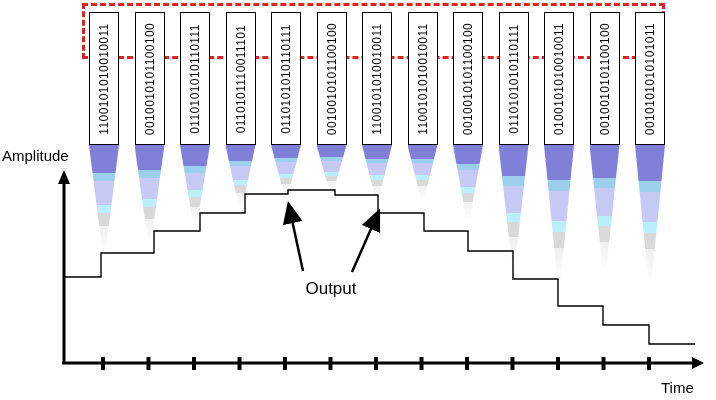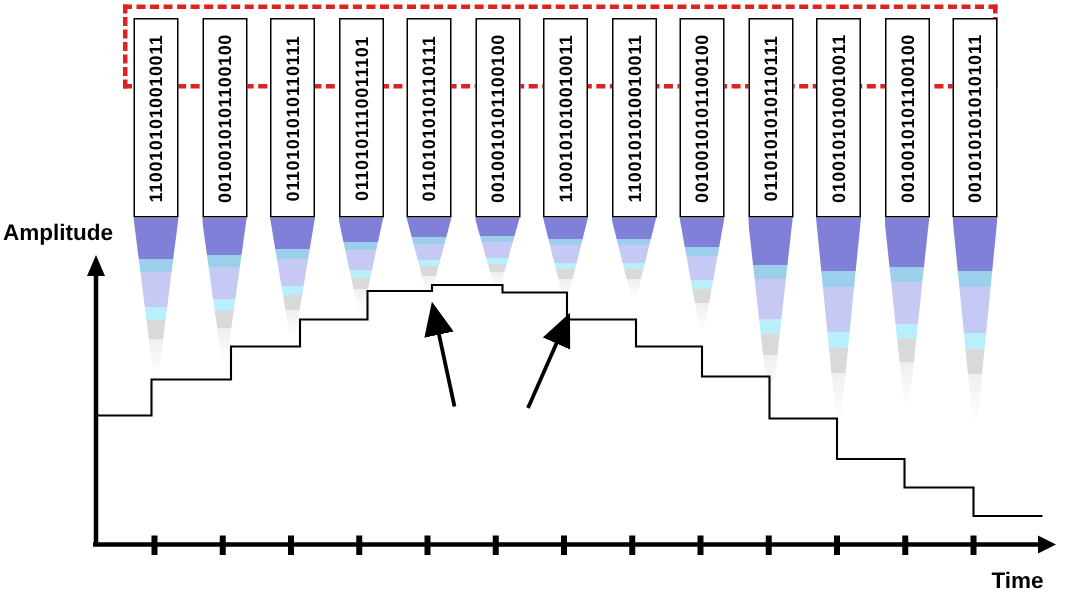--- a/index.html
+++ b/index.html
@@ -1,18 +1,18 @@
 <!DOCTYPE html>
 <html><head>
 <meta charset="utf-8">
 <style>
   html,body{margin:0;padding:0;background:#ffffff;}
   #stage{
     position:relative;width:716px;height:400px;background:#ffffff;overflow:hidden;
-    font-family:"Liberation Sans",sans-serif;color:#000;font-weight:bold;
+    font-family:"Liberation Sans",sans-serif;color:#000;
   }
   #codes-highlight{
     position:absolute;left:82px;top:3px;width:583px;height:56px;
     border:3px dashed #dd2222;box-sizing:border-box;
   }
   .code-box{
     position:absolute;top:12px;width:30px;height:133px;background:#ffffff;
     border:1px solid #000;box-sizing:border-box;z-index:3;
   }
   .code-box .vtext{
@@ -132,14 +132,15 @@
       </g>
     <polyline id="svg-staircase" fill="none" stroke="#000" stroke-width="1.4" points="64,277 101,277 101,253 154,253 154,231 200,231 200,213 245,213 245,194 288,194 288,190 335,190 335,195 378,195 378,213 424,213 424,231 468,231 468,251 513,251 513,279 558,279 558,306 603,306 603,325 649,325 649,344 695,344"></polyline>
     <g id="svg-output-arrows">
         <line x1="303" y1="271" x2="289" y2="206" stroke="#000" stroke-width="2.5" marker-end="url(#arrowhead)"></line>
         <line x1="352" y1="272" x2="378" y2="213" stroke="#000" stroke-width="2.5" marker-end="url(#arrowhead)"></line>
       </g>
   </svg>
 
   <div id="amplitude-label" class="axis-label">Amplitude</div>
   <div id="time-label" class="axis-label">Time</div>
+  <div id="output-label">Output</div>
 
 </div>
 
 </body></html>

